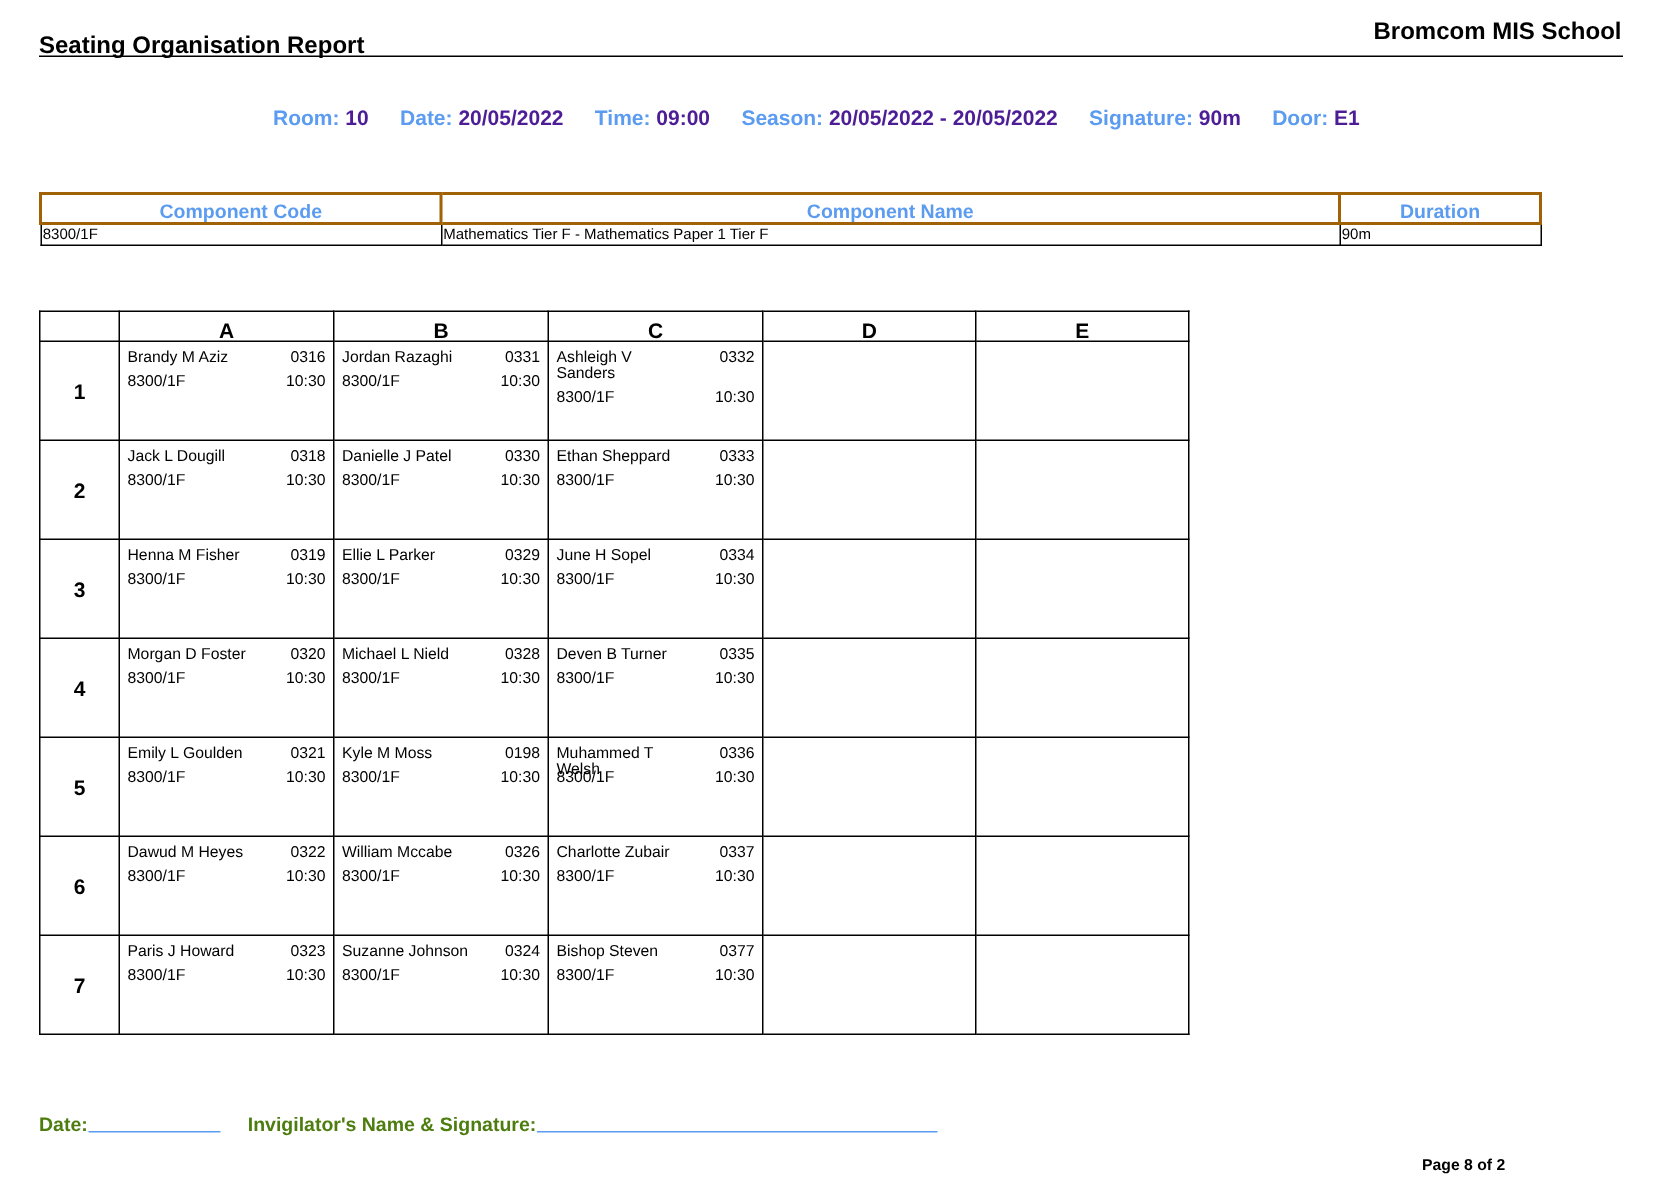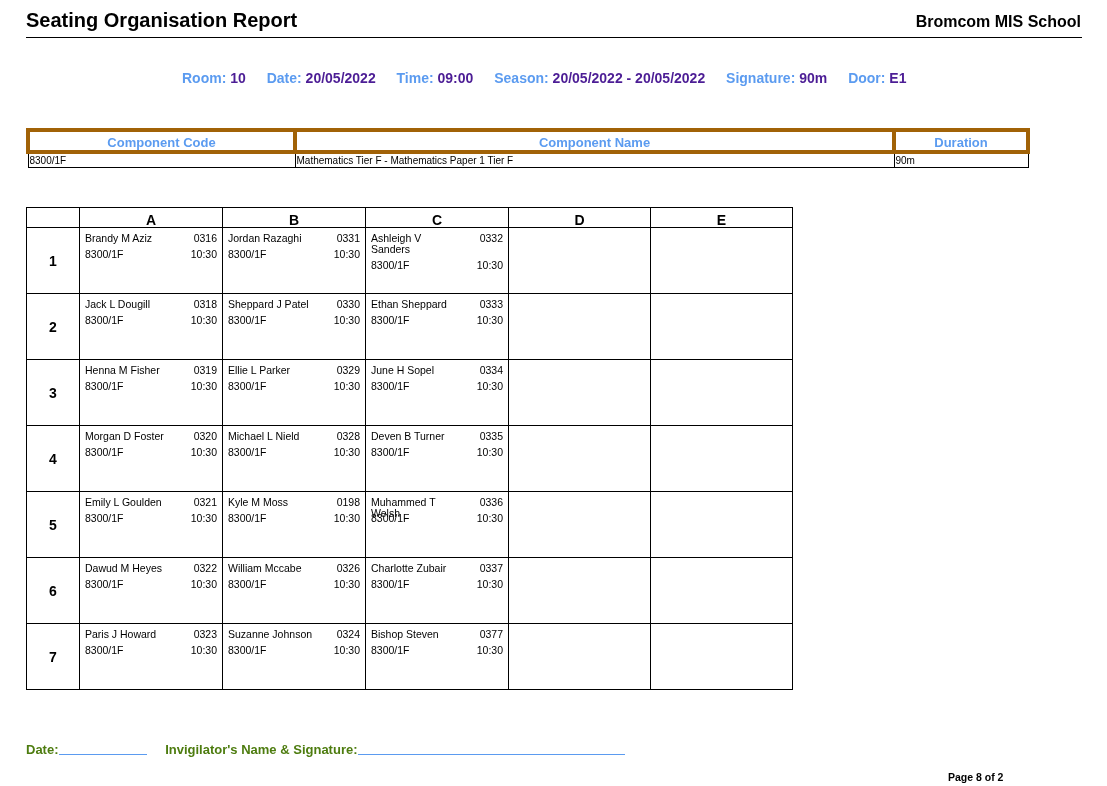--- a/index.html
+++ b/index.html
@@ -11,22 +11,22 @@
       width: 1107px;
       height: 786px;
       position: relative;
       overflow: hidden;
       font-family: "Liberation Sans", sans-serif;
       color: #000;
     }
     .report-title {
       position: absolute;
       left: 26px;
-      top: 9px;
-      font-size: 20px;
+      top: 22px;
+      font-size: 16px;
       font-weight: bold;
       text-align: center;
     }
     .school-name {
       position: absolute;
       right: 26px;
       top: 13px;
       font-size: 16px;
       font-weight: bold;
     }
@@ -59,21 +59,21 @@
 
     
     .component-table {
       position: absolute;
       left: 26px;
       top: 128px;
       border-collapse: collapse;
       font-size: 10px;
     }
     .component-table th {
-      border: 4px solid #a16207;
+      border: 2px solid #a16207;
       color: #5b9bf0;
       font-size: 13px;
       font-weight: bold;
       height: 18px;
       padding: 0;
       text-align: center;
       vertical-align: bottom;
     }
     .component-table td {
       border: 1px solid #000;
@@ -277,21 +277,21 @@
         <td>
           <div class="seat">
             <div class="seat-name">Jack L Dougill</div>
             <div class="seat-cand">0318</div>
             <div class="seat-code">8300/1F</div>
             <div class="seat-time">10:30</div>
           </div>
         </td>
         <td>
           <div class="seat">
-            <div class="seat-name">Sheppard J Patel</div>
+            <div class="seat-name">Danielle J Patel</div>
             <div class="seat-cand">0330</div>
             <div class="seat-code">8300/1F</div>
             <div class="seat-time">10:30</div>
           </div>
         </td>
         <td>
           <div class="seat">
             <div class="seat-name">Ethan Sheppard</div>
             <div class="seat-cand">0333</div>
             <div class="seat-code">8300/1F</div>

